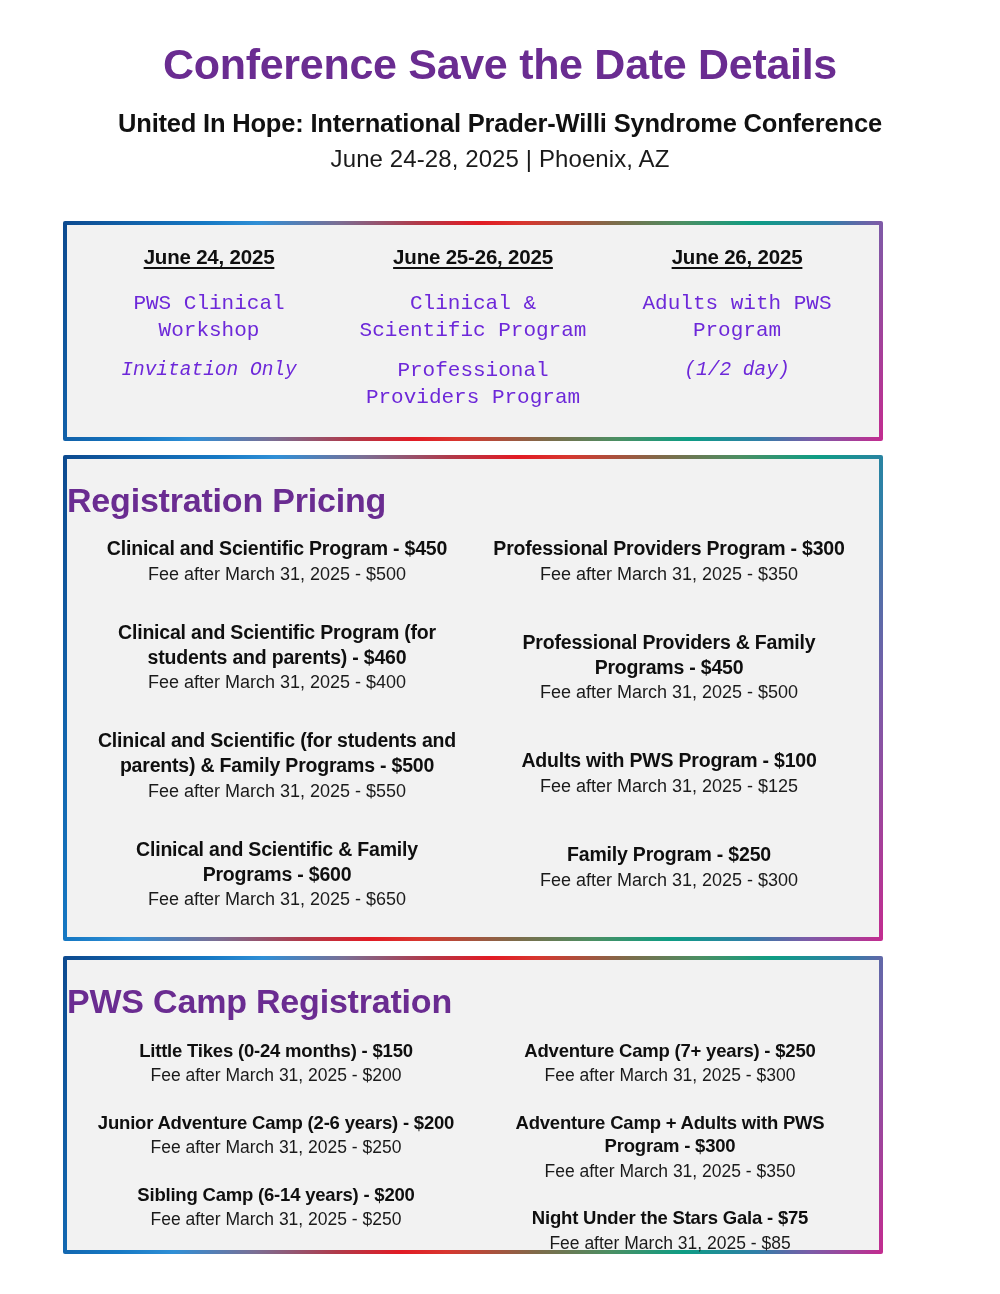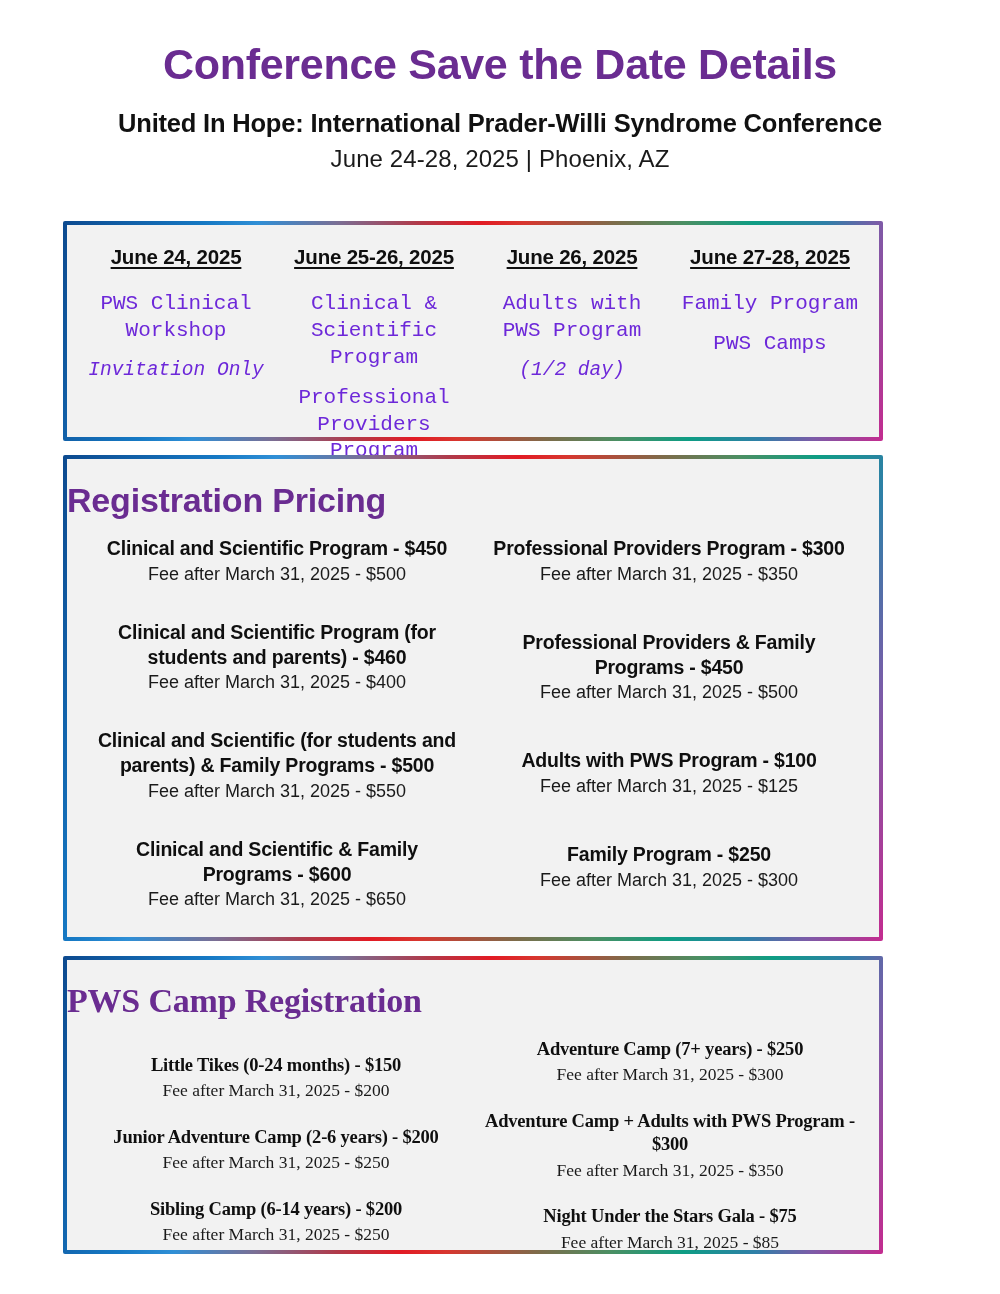--- a/index.html
+++ b/index.html
@@ -73,21 +73,21 @@
   .panel-inner {
     background: #f2f2f2;
     width: 100%;
     height: 100%;
     box-sizing: border-box;
     position: relative;
   }
 
   #panel-schedule { top: 221px; height: 220px; }
   #panel-pricing  { top: 455px; height: 486px; }
-  #panel-camps    { top: 956px; height: 298px; font-family: Liberation Serif, serif; }
+  #panel-camps    { top: 956px; height: 298px; }
 
   
   .schedule-grid {
     display: flex;
     width: 100%;
     height: 100%;
     padding: 20px 10px 0 10px;
     box-sizing: border-box;
   }
   .schedule-col {
@@ -163,21 +163,21 @@
   #panel-pricing .price-col.left .price-item:last-child,
   #panel-pricing .price-col.right .price-item:last-child { margin-bottom: 0; }
   #panel-pricing .price-col.right { padding-top: 0px; }
 
   
   #panel-camps .price-grid { padding-top: 14px; }
   #panel-camps .price-item { margin-bottom: 24px; }
   #panel-camps .price-item:last-child { margin-bottom: 0; }
   #panel-camps .price-name { font-size: 18.5px; }
   #panel-camps .price-fee { font-size: 17.5px; }
-  #panel-camps .price-col.left { padding-right: 4px; margin-top: 16px; }
+  #panel-camps .price-col.left { padding-right: 4px; }
   #panel-camps .price-col.right { padding-left: 0px; margin-left: 16px; }
 </style>
 </head>
 <body>
 
 <div class="header">
   <h1 class="main-title">Conference Save the Date Details</h1>
   <div class="sub-title">United In Hope: International Prader-Willi Syndrome Conference</div>
   <div class="date-line">June 24-28, 2025 | Phoenix, AZ</div>
 </div>
@@ -197,25 +197,20 @@
         <div class="sched-item">Clinical &amp; Scientific Program</div>
         <div class="sched-item">Professional Providers Program</div>
       </div>
 
       <div class="schedule-col">
         <div class="sched-date">June 26, 2025</div>
         <div class="sched-item">Adults with PWS Program</div>
         <div class="sched-item italic">(1/2 day)</div>
       </div>
 
-      <div class="schedule-col">
-        <div class="sched-date">June 27-28, 2025</div>
-        <div class="sched-item">Family Program</div>
-        <div class="sched-item">PWS Camps</div>
-      </div>
 
     </div>
   </div>
 </div>
 
 <div class="panel" id="panel-pricing">
   <div class="panel-inner">
     <div class="section-heading">Registration Pricing</div>
     <div class="price-grid">
 

